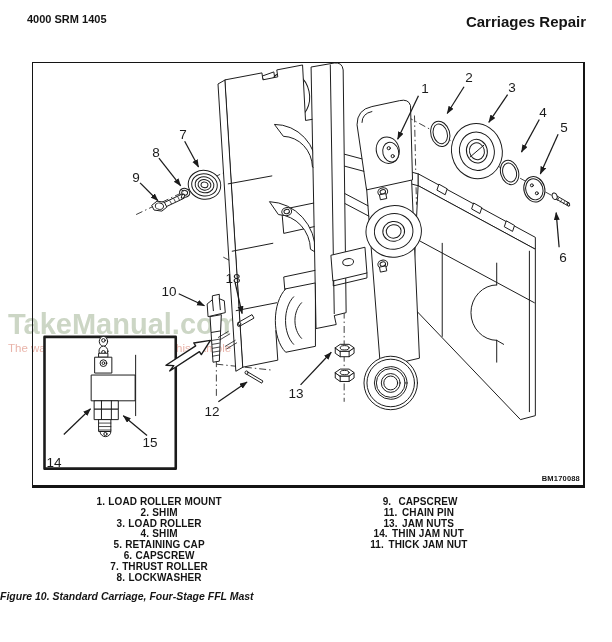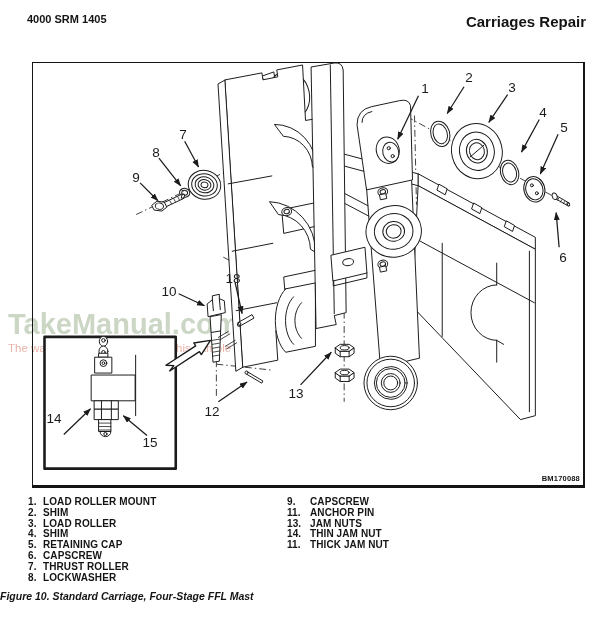--- a/index.html
+++ b/index.html
@@ -16,21 +16,21 @@
   .fig-box{position:absolute;left:32px;top:62px;width:550px;height:422px;
            border:1.5px solid #141414;border-right-width:2.5px;border-bottom-width:3px;z-index:2;}
   .fig-box svg{position:absolute;left:0;top:0;}
   .img-code{position:absolute;right:3px;bottom:2px;font-size:7.5px;font-weight:bold;letter-spacing:0.2px;}
   
   .co{position:absolute;z-index:3;font-size:13.5px;color:#1b1b1b;
       transform:translate(-50%,-50%);white-space:nowrap;}
   
   .plist{position:absolute;left:28px;top:497px;width:556px;display:flex;z-index:2;}
   .pcol{width:259px;}
-  .prow{font-size:10px;font-weight:bold;line-height:10.8px;letter-spacing:0.1px;white-space:nowrap;}
+  .prow{font-size:10px;font-weight:bold;line-height:10.8px;letter-spacing:0.1px;white-space:nowrap;text-align:center;}
   .pnum{display:inline-block;width:15px;}
   .pcol.right .pnum{width:23px;}
   
   .caption{position:absolute;left:0;top:590px;width:612px;text-align:left;
            font-size:10.5px;font-weight:bold;font-style:italic;z-index:2;}
   
   svg .ln{stroke:#1b1b1b;stroke-width:1;fill:none;stroke-linecap:round;stroke-linejoin:round;}
   svg .w{fill:#ffffff;}
   svg .dd{stroke:#2a2a2a;stroke-width:0.9;fill:none;stroke-dasharray:7 3 1.5 3;}
   svg .ldr{stroke:#1b1b1b;stroke-width:1.25;fill:none;}
@@ -291,37 +291,37 @@
   <span class="co" style="left:543px;top:112px">4</span>
   <span class="co" style="left:564px;top:127px">5</span>
   <span class="co" style="left:563px;top:257px">6</span>
   <span class="co" style="left:183px;top:134px">7</span>
   <span class="co" style="left:156px;top:152px">8</span>
   <span class="co" style="left:136px;top:177px">9</span>
   <span class="co" style="left:169px;top:291px">10</span>
   <span class="co" style="left:233px;top:278px">18</span>
   <span class="co" style="left:212px;top:411px">12</span>
   <span class="co" style="left:296px;top:393px">13</span>
-  <span class="co" style="left:54px;top:418px">14</span>
+  <span class="co" style="left:54px;top:462px">14</span>
   <span class="co" style="left:150px;top:442px">15</span>
 
   <div class="plist">
     <div class="pcol">
       <div class="prow"><span class="pnum">1.</span><span>LOAD ROLLER MOUNT</span></div>
       <div class="prow"><span class="pnum">2.</span><span>SHIM</span></div>
       <div class="prow"><span class="pnum">3.</span><span>LOAD ROLLER</span></div>
       <div class="prow"><span class="pnum">4.</span><span>SHIM</span></div>
       <div class="prow"><span class="pnum">5.</span><span>RETAINING CAP</span></div>
       <div class="prow"><span class="pnum">6.</span><span>CAPSCREW</span></div>
       <div class="prow"><span class="pnum">7.</span><span>THRUST ROLLER</span></div>
       <div class="prow"><span class="pnum">8.</span><span>LOCKWASHER</span></div>
     </div>
     <div class="pcol right">
       <div class="prow"><span class="pnum">9.</span><span>CAPSCREW</span></div>
-      <div class="prow"><span class="pnum">11.</span><span>ANCHOR PIN</span></div>
+      <div class="prow"><span class="pnum">11.</span><span>CHAIN PIN</span></div>
       <div class="prow"><span class="pnum">13.</span><span>JAM NUTS</span></div>
       <div class="prow"><span class="pnum">14.</span><span>THIN JAM NUT</span></div>
       <div class="prow"><span class="pnum">11.</span><span>THICK JAM NUT</span></div>
     </div>
   </div>
 
   <div class="caption">Figure 10. Standard Carriage, Four-Stage FFL Mast</div>
 </div>
 
 </body></html>

